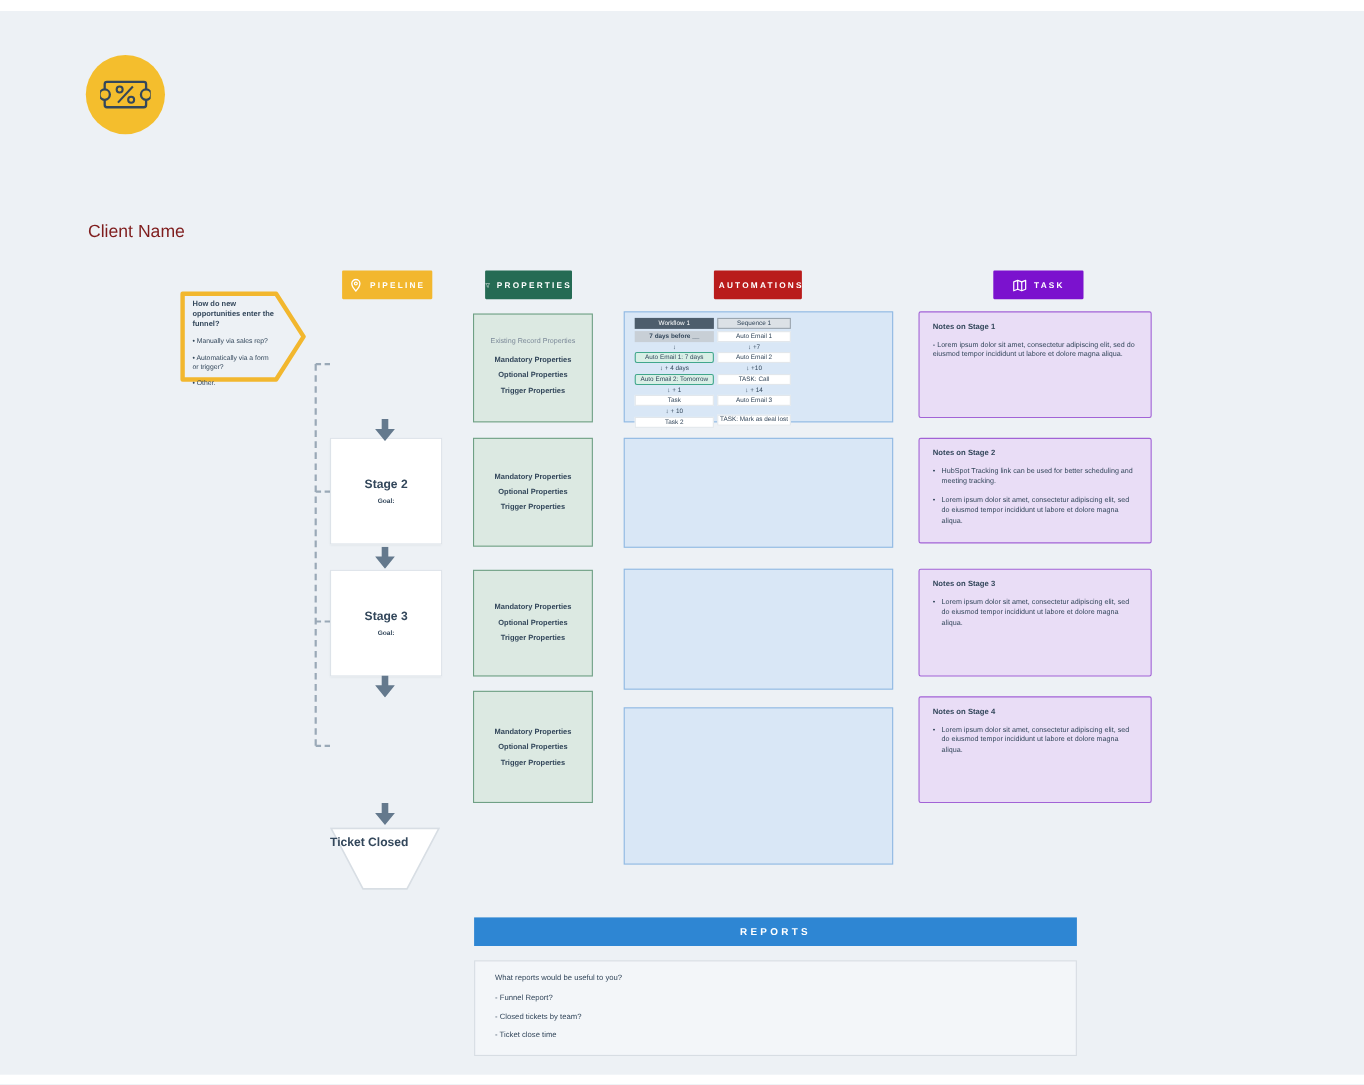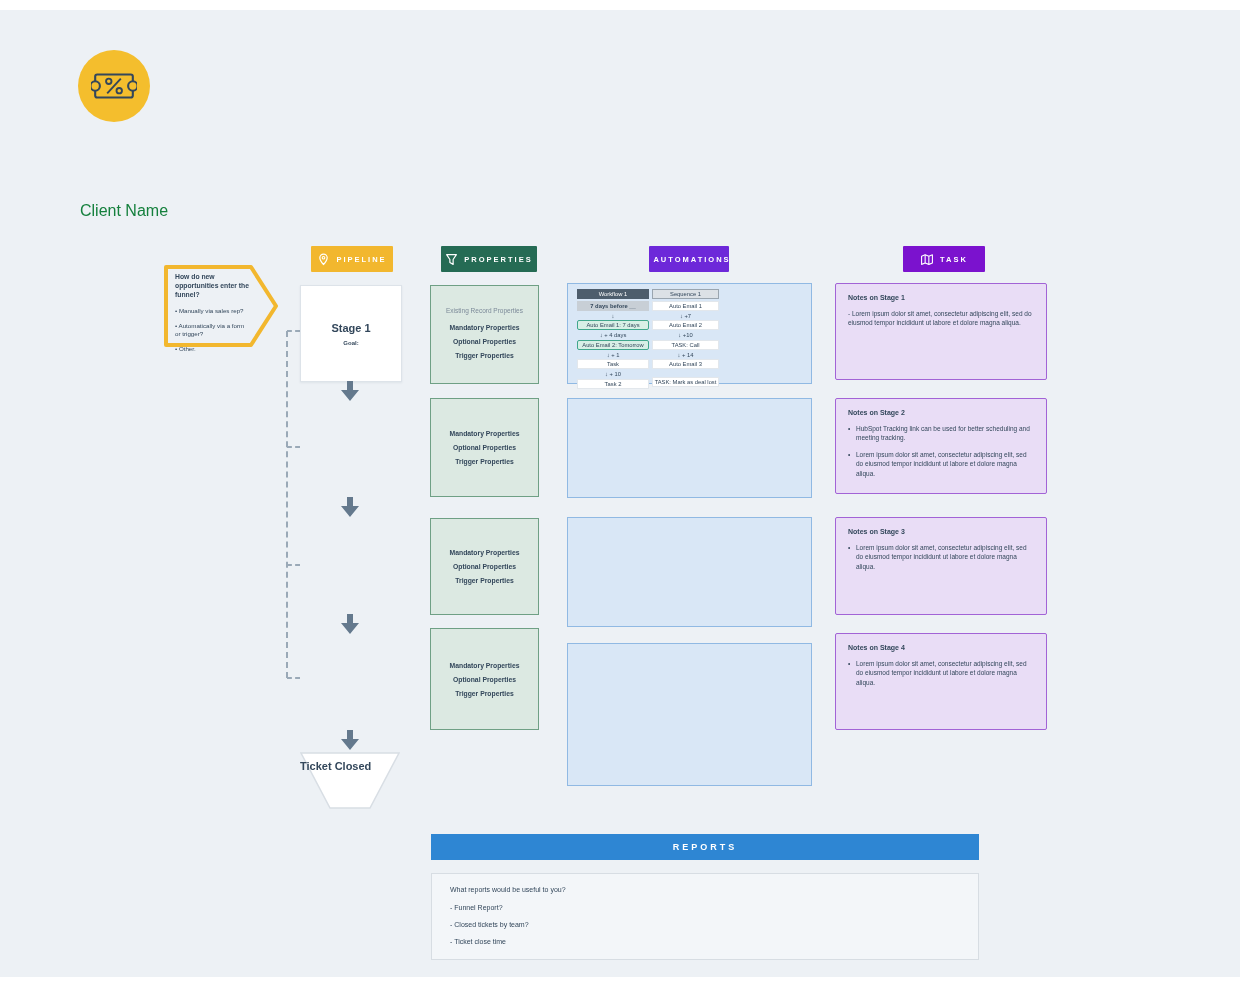--- a/index.html
+++ b/index.html
@@ -3,26 +3,26 @@
 <meta charset="utf-8">
 <style>
   html,body{margin:0;padding:0;background:#EDF1F5;font-family:"Liberation Sans",sans-serif;}
   .canvas{position:relative;width:1240px;height:986px;background:#EDF1F5;overflow:hidden;color:#33475B;}
   .strip{position:absolute;left:0;width:1240px;background:#FFFFFF;}
   .strip.top{top:0;height:10px;}
   .strip.bottom{top:977px;height:9px;}
 
   .logo{position:absolute;left:78px;top:50px;width:72px;height:72px;border-radius:50%;background:#F4BE2D;display:flex;align-items:center;justify-content:center;}
   .title{position:absolute;left:80px;top:142px;margin:0;font-size:30px;font-weight:bold;letter-spacing:.3px;color:#33475B;}
-  .subtitle{position:absolute;left:80px;top:202px;font-size:16px;color:#15803d;}
+  .subtitle{position:absolute;left:80px;top:202px;font-size:16px;color:#7f1d1d;}
 
   .col-header{position:absolute;top:246px;height:26px;display:flex;align-items:center;justify-content:center;gap:6px;color:#fff;font-size:7.5px;font-weight:bold;letter-spacing:2px;border-radius:1px;}
   .hdr-pipeline{left:311px;width:82px;background:#F2B72E;}
-  .hdr-properties{left:441px;width:96px;background:#256B54;}
-  .hdr-automations{left:649px;width:80px;background:#6d28d9;}
+  .hdr-properties{left:441px;width:79px;background:#256B54;}
+  .hdr-automations{left:649px;width:80px;background:#b91c1c;}
   .hdr-notes{left:903px;width:82px;background:#7B12CE;}
 
   .callout{position:absolute;left:163px;top:264px;width:116px;height:84px;}
   .callout svg{position:absolute;left:0;top:0;}
   .callout-text{position:absolute;left:12px;top:8px;width:76px;}
   .callout-heading{font-size:6.8px;font-weight:bold;line-height:1.35;margin-bottom:7px;}
   .callout-bullet{font-size:6.2px;line-height:1.3;margin-bottom:7px;}
   .callout-bullet::before{content:"•  ";}
 
   .dash-v{position:absolute;left:286px;top:331px;height:347px;width:0;border-left:2px dashed #9AA9B7;}
@@ -121,22 +121,26 @@
     </svg>
     <span>TASK</span>
   </div>
 
   <div class="dash-v"></div>
   <div class="dash-h" style="top:330px"></div>
   <div class="dash-h" style="top:446px"></div>
   <div class="dash-h" style="top:564px"></div>
   <div class="dash-h" style="top:677px"></div>
 
-  <div class="stage" style="top:285px">
-    <div class="stage-name">Stage 1</div>
+  <div class="stage" style="top:398px">
+    <div class="stage-name">Stage 2</div>
+    <div class="stage-goal">Goal:</div>
+  </div>
+  <div class="stage" style="top:518px">
+    <div class="stage-name">Stage 3</div>
     <div class="stage-goal">Goal:</div>
   </div>
 
   <svg class="down-arrow" style="top:381px" viewBox="0 0 18 20">
       <path d="M6 0 h6 v9 h6 L9 20 0 9 h6 Z" fill="#64798D"></path>
     </svg>
   <svg class="down-arrow" style="top:497px" viewBox="0 0 18 20">
       <path d="M6 0 h6 v9 h6 L9 20 0 9 h6 Z" fill="#64798D"></path>
     </svg>
   <svg class="down-arrow" style="top:614px" viewBox="0 0 18 20">

